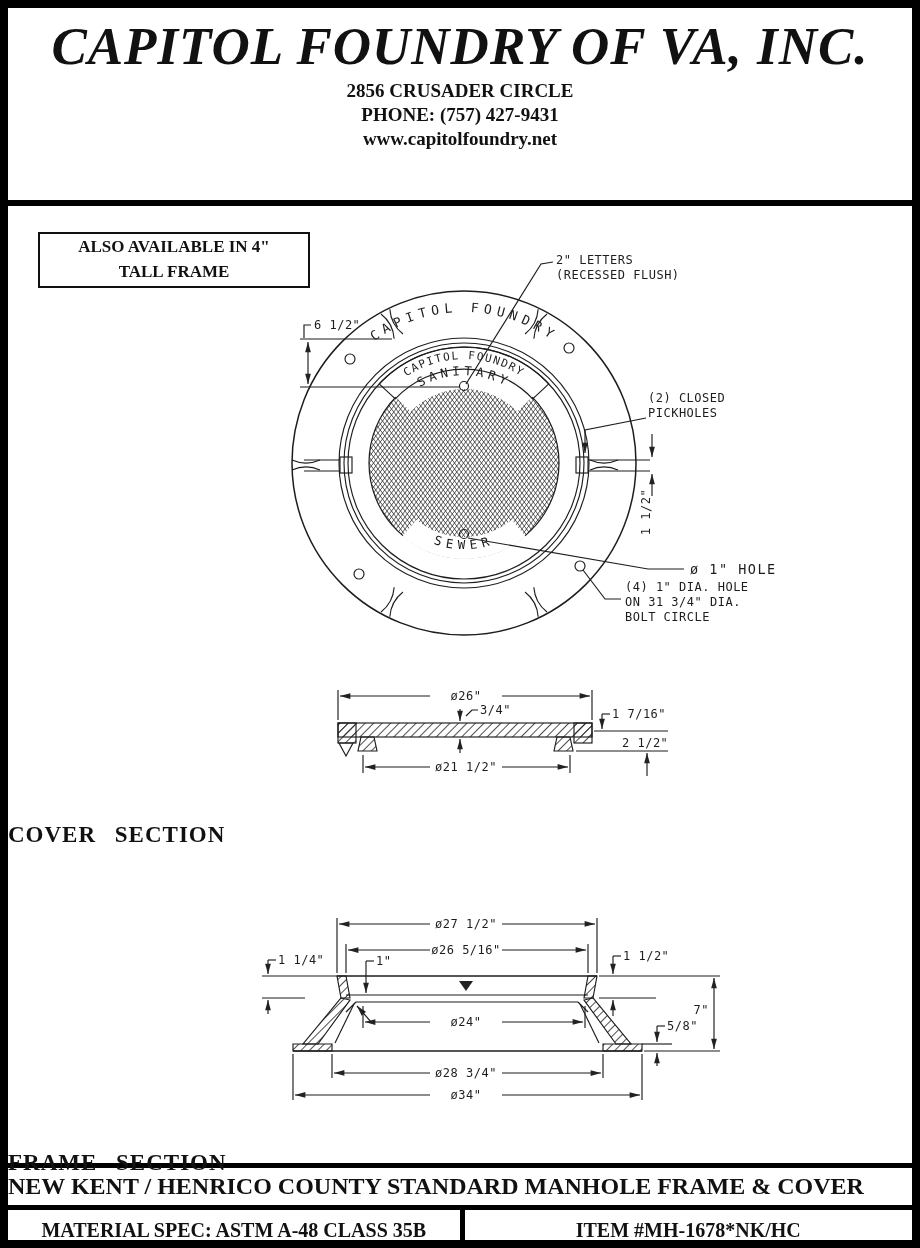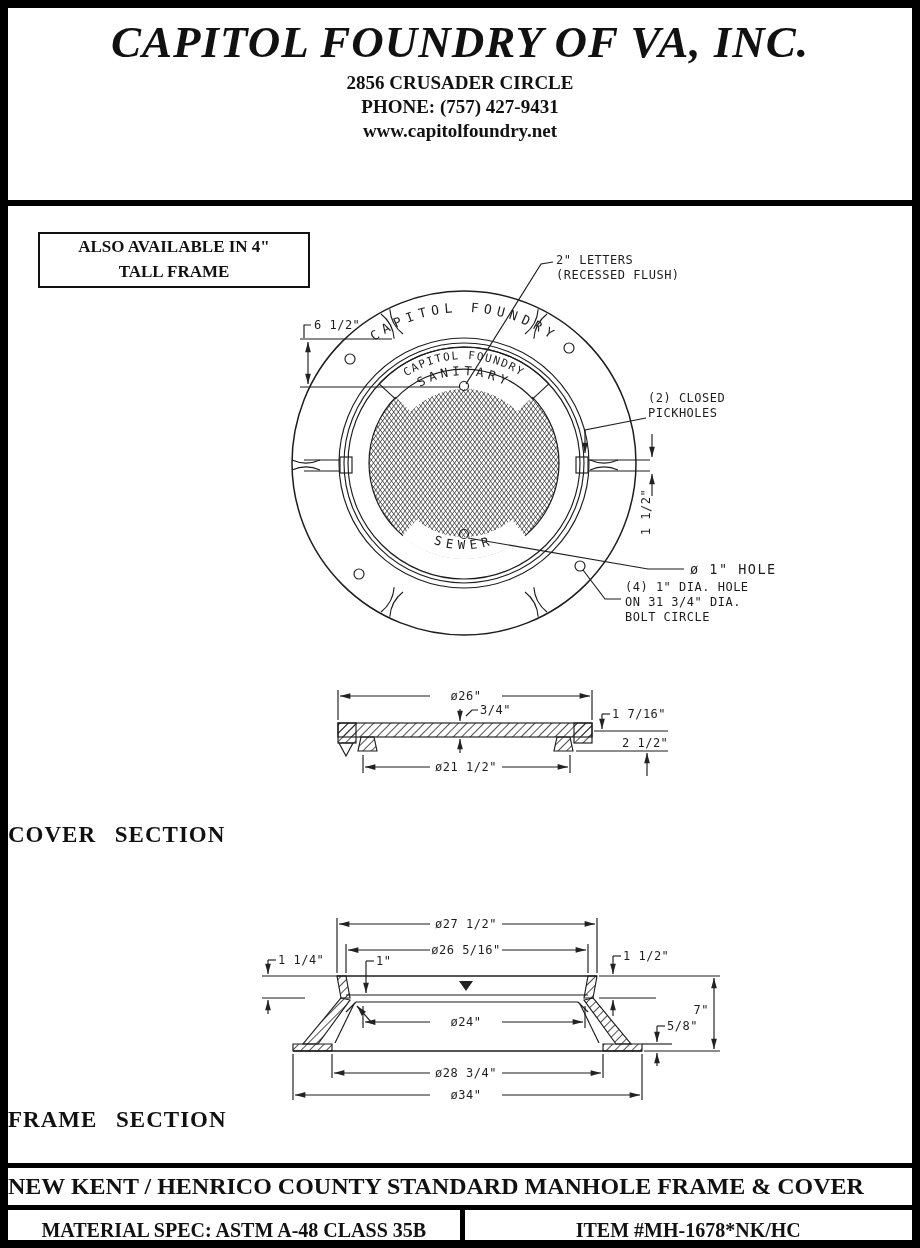--- a/index.html
+++ b/index.html
@@ -3,35 +3,35 @@
 <meta charset="utf-8">
 <style>
   html,body{margin:0;padding:0;background:#777;}
   #page{
     position:relative;width:920px;height:1248px;background:#fff;
     border:8px solid #000;box-sizing:border-box;margin:0 auto;
     font-family:"Liberation Serif",serif;color:#111;overflow:hidden;
   }
   
   #header{height:182px;border-bottom:6px solid #000;text-align:center;padding-top:10px;box-sizing:content-box;}
-  #company{font-size:45px;font-weight:bold;font-style:italic;line-height:1.0;letter-spacing:1px;margin:2px 0 6px 0;}
+  #company{font-size:53px;font-weight:bold;font-style:italic;line-height:1.0;letter-spacing:1px;margin:2px 0 6px 0;}
   .addr{font-size:19px;font-weight:bold;line-height:24px;}
   
   #drawarea{position:relative;height:957px;border-bottom:5px solid #000;}
   #notebox{
     position:absolute;left:30px;top:26px;width:268px;height:52px;
     border:2px solid #111;display:flex;flex-direction:column;justify-content:center;
     text-align:center;font-weight:bold;font-size:17px;line-height:1.45;
   }
   .sectitle{
     position:absolute;left:0;width:100%;
     font-weight:bold;font-size:23px;letter-spacing:1px;word-spacing:12px;
   }
   #cover-title{top:616px;}
-  #frame-title{top:901px;}
+  #frame-title{top:944px;}
   svg#dwg{position:absolute;left:0;top:0;pointer-events:none;}
   .ln{stroke:#1d1d1d;stroke-width:1.15;fill:none;}
   .ln2{stroke:#1d1d1d;stroke-width:1.5;fill:none;}
   .cad{font-family:"DejaVu Sans Mono",monospace;font-size:12px;fill:#1d1d1d;letter-spacing:.5px;}
   .cadbig{font-family:"DejaVu Sans Mono",monospace;font-size:13.5px;fill:#1d1d1d;letter-spacing:1.5px;}
   .mid{text-anchor:middle;}
   .hatchfill{fill:url(#hatch);stroke:#1d1d1d;stroke-width:1.15;}
   
   #footrow1{height:37px;border-bottom:5px solid #000;text-align:left;font-weight:bold;font-size:24px;line-height:37px;}
   #footrow2{height:40px;display:flex;}

